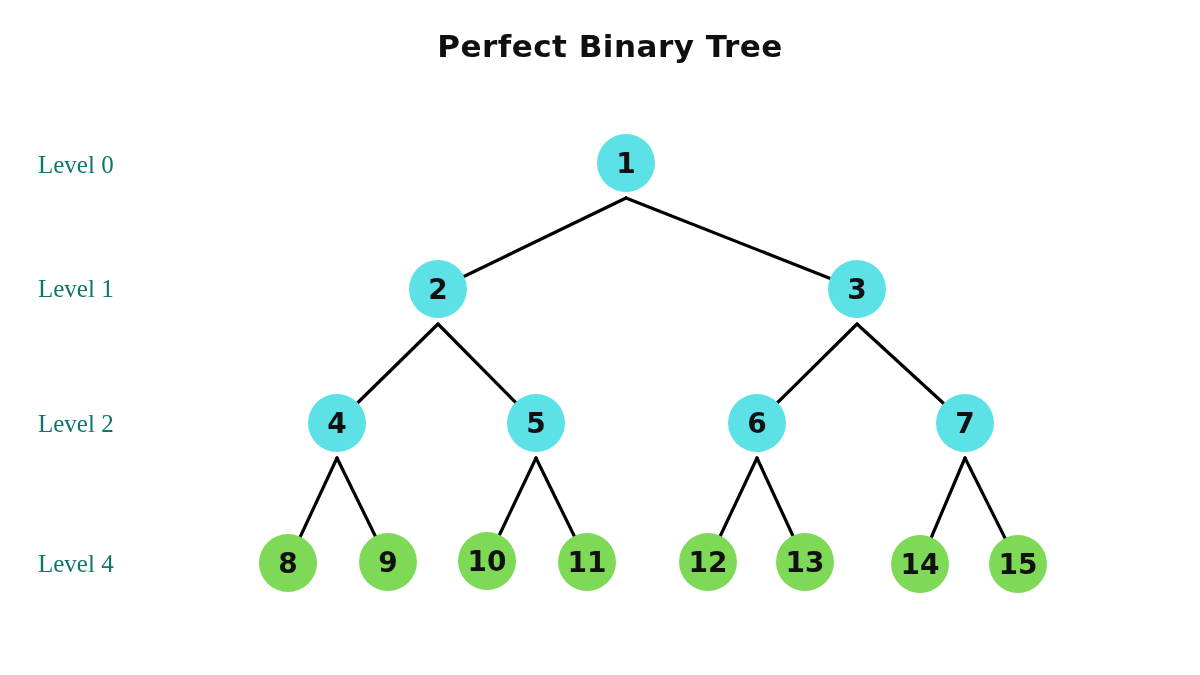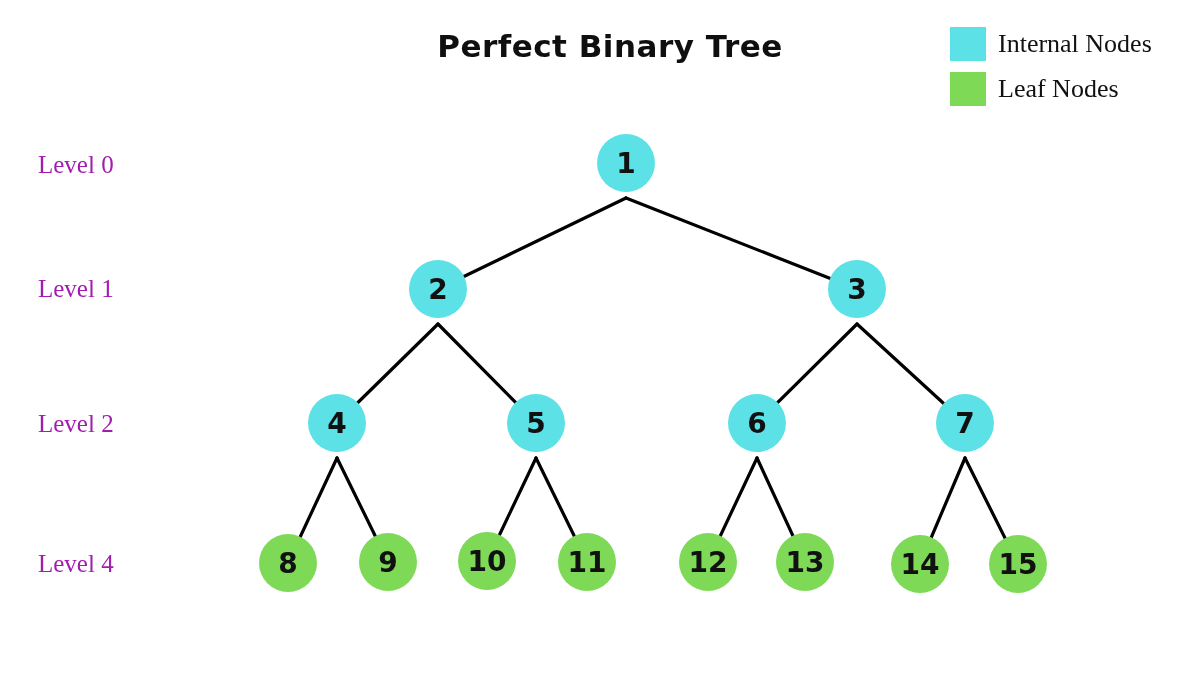--- a/index.html
+++ b/index.html
@@ -45,21 +45,21 @@
     margin-left: 12px;
     font-size: 26px;
     white-space: nowrap;
     color: #111111;
   }
   .level-label {
     position: absolute;
     left: 38px;
     transform: translateY(-50%);
     font-size: 25px;
-    color: #a21caf;
+    color: #0f766e;
     white-space: nowrap;
   }
   .lvl0 { top: 165px; }
   .lvl1 { top: 289px; }
   .lvl2 { top: 424px; text-align: right; }
   .lvl3 { top: 564px; }
   svg.tree {
     position: absolute;
     top: 0;
     left: 0;
@@ -72,30 +72,20 @@
     text-anchor: middle;
   }
 </style>
 </head>
 <body>
 
 <div class="canvas">
 
   <h1 class="title">Perfect Binary Tree</h1>
 
-  <div class="legend">
-    <div class="legend-row">
-      <span class="swatch" style="background: rgb(92, 225, 230);"></span>
-      <span class="legend-label">Internal Nodes</span>
-    </div>
-    <div class="legend-row">
-      <span class="swatch" style="background: rgb(126, 217, 87);"></span>
-      <span class="legend-label">Leaf Nodes</span>
-    </div>
-  </div>
 
   <div class="level-label lvl0">Level 0</div>
   <div class="level-label lvl1">Level 1</div>
   <div class="level-label lvl2">Level 2</div>
   <div class="level-label lvl3">Level 4</div>
 
   <svg class="tree" id="tree-svg" width="1200" height="675" viewBox="0 0 1200 675">
       <line x1="626" y1="198" x2="438" y2="289" stroke="#000000" stroke-width="3.2" stroke-linecap="round"></line>
       <line x1="626" y1="198" x2="857" y2="289" stroke="#000000" stroke-width="3.2" stroke-linecap="round"></line>
       <line x1="438" y1="324" x2="337" y2="423" stroke="#000000" stroke-width="3.2" stroke-linecap="round"></line>

